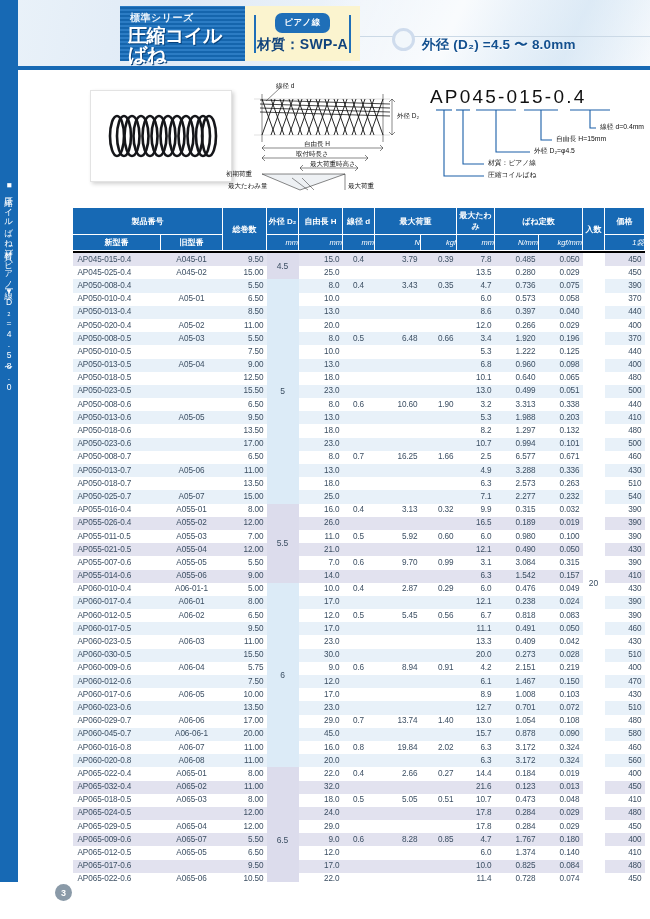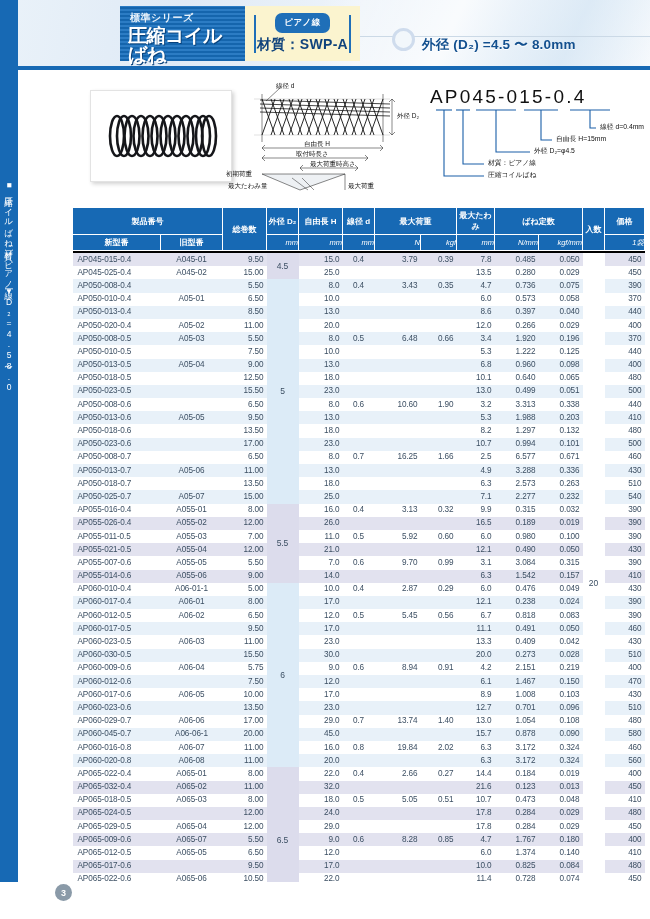--- a/index.html
+++ b/index.html
@@ -733,21 +733,21 @@
         <tr>
           <td class="l">AP060-023-0.6</td>
           <td class="c"></td>
           <td>13.50</td>
           <td>23.0</td>
           <td class="c"></td>
           <td></td>
           <td></td>
           <td>12.7</td>
           <td>0.701</td>
-          <td>0.096</td>
+          <td>0.072</td>
           <td>510</td>
         </tr>
         <tr>
           <td class="l">AP060-029-0.7</td>
           <td class="c">A06-06</td>
           <td>17.00</td>
           <td>29.0</td>
           <td class="c">0.7</td>
           <td>13.74</td>
           <td>1.40</td>

